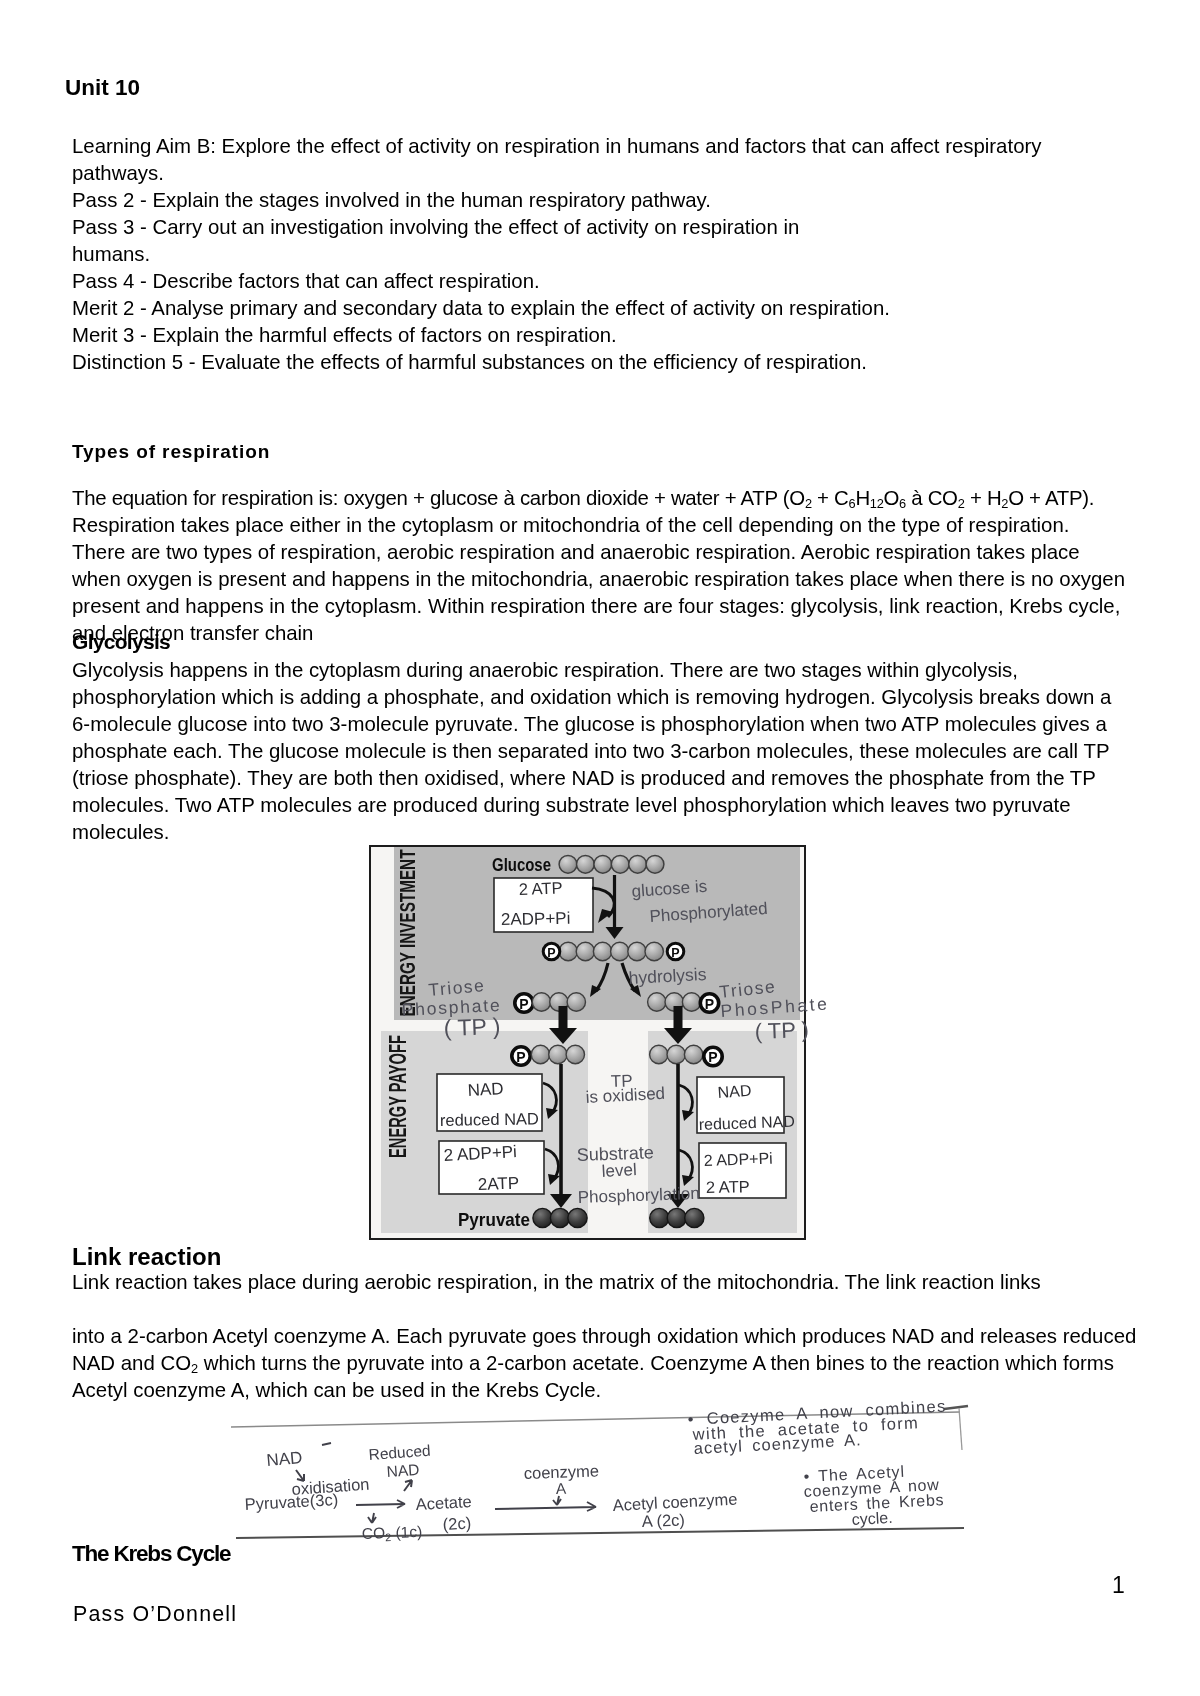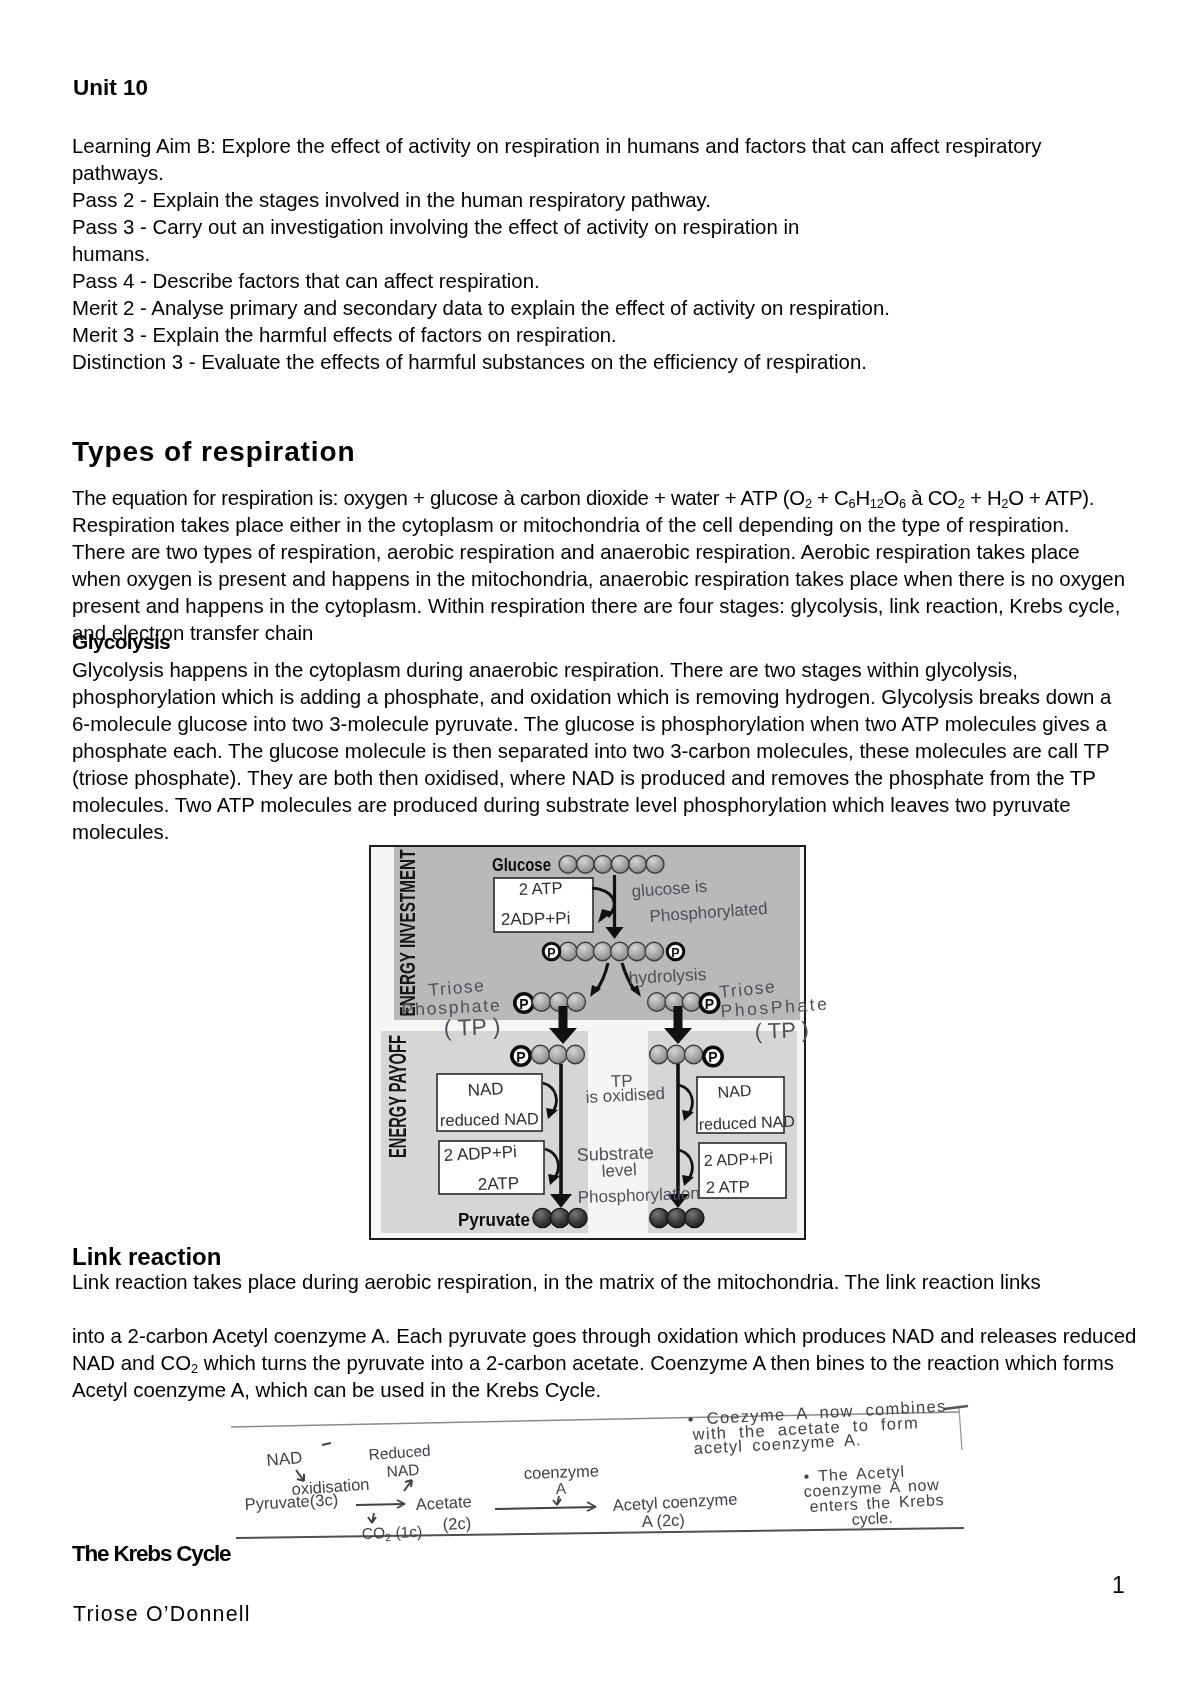--- a/index.html
+++ b/index.html
@@ -7,35 +7,35 @@
        font-family:"Liberation Sans",sans-serif;color:#000;}
   .abs{position:absolute;}
   .body{font-size:20.4px;line-height:27px;letter-spacing:0px;white-space:nowrap;}
   .h{font-weight:bold;font-size:22px;line-height:27px;white-space:nowrap;}
   b{font-weight:normal;}
   sub{font-size:12.8px;vertical-align:baseline;position:relative;top:3px;line-height:0;}
 </style>
 </head>
 <body>
 
-<div class="abs h" style="left:73px;top:74px;font-size:22.5px;">Unit 10</div>
+<div class="abs h" style="left:65px;top:74px;font-size:22.5px;">Unit 10</div>
 
 <div class="abs body" style="left:72px;top:133.2px;">
 <b>Learning Aim B:</b> Explore the effect of activity on respiration in humans and factors that can affect respiratory<br>
 pathways.<br>
 <b>Pass 2 -</b> Explain the stages involved in the human respiratory pathway.<br>
 <b>Pass 3 -</b> Carry out an investigation involving the effect of activity on respiration in<br>
 humans.<br>
 <b>Pass</b> 4 - Describe factors that can affect respiration.<br>
 <b>Merit 2 -</b> Analyse primary and secondary data to explain the effect of activity on respiration.<br>
 <b>Merit 3 -</b> Explain the harmful effects of factors on respiration.<br>
-<b>Distinction 3 -</b> Evaluate the effects of harmful substances on the efficiency of respiration.
-</div>
-
-<div class="abs h" style="left:72px;top:437.9px;font-size:28px;letter-spacing:0.9px;">Types of respiration</div>
+<b>Distinction 5 -</b> Evaluate the effects of harmful substances on the efficiency of respiration.
+</div>
+
+<div class="abs h" style="left:72px;top:437.9px;font-size:19px;letter-spacing:0.9px;">Types of respiration</div>
 
 <div class="abs body" style="left:72px;top:485px;">
 <span style="letter-spacing:-0.29px">The equation for respiration is: oxygen + glucose à carbon dioxide + water + ATP (O<sub>2</sub> + C<sub>6</sub>H<sub>12</sub>O<sub>6</sub> à CO<sub>2</sub> + H<sub>2</sub>O + ATP).</span><br>
 Respiration takes place either in the cytoplasm or mitochondria of the cell depending on the type of respiration.<br>
 There are two types of respiration, aerobic respiration and anaerobic respiration. Aerobic respiration takes place<br>
 when oxygen is present and happens in the mitochondria, anaerobic respiration takes place when there is no oxygen<br>
 present and happens in the cytoplasm. Within respiration there are four stages: glycolysis, link reaction, Krebs cycle,<br>
 and electron transfer chain
 </div>
 
@@ -282,13 +282,13 @@
 <text transform="translate(810,1512) rotate(-3)" font-size="16" letter-spacing="0.7" word-spacing="3">enters the Krebs</text>
 <text transform="translate(852,1525) rotate(-3)" font-size="16">cycle.</text>
 
 <line x1="959" y1="1408" x2="962" y2="1450" stroke="#9a9a9a" stroke-width="1.3"></line>
 </svg>
 
 <div class="abs h" style="left:72px;top:1540.3px;font-size:22.5px;letter-spacing:-1.2px;">The Krebs Cycle</div>
 
 <div class="abs body" style="left:1112px;top:1571.5px;font-size:23px;">1</div>
 
-<div class="abs body" style="left:73px;top:1601px;font-size:21.4px;letter-spacing:1.2px;">Triose O’Donnell</div>
+<div class="abs body" style="left:73px;top:1601px;font-size:21.4px;letter-spacing:1.2px;">Pass O’Donnell</div>
 
 </body></html>

